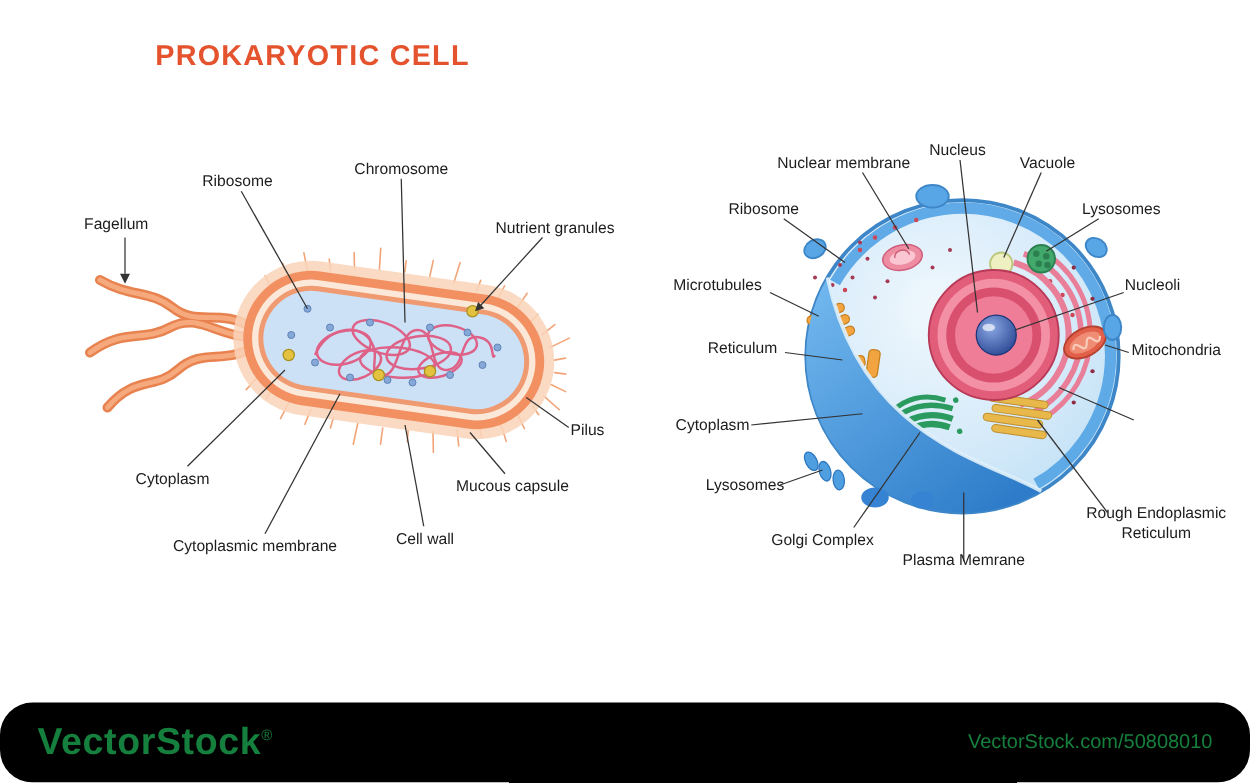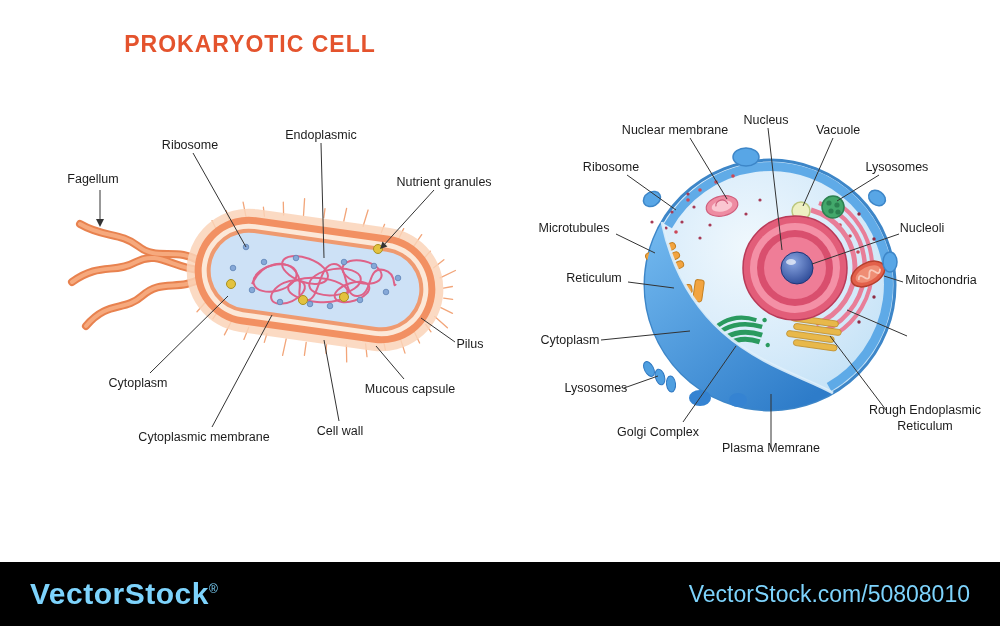--- a/index.html
+++ b/index.html
@@ -5,24 +5,24 @@
   * { margin:0; padding:0; box-sizing:border-box; }
   html,body { width:1000px; height:626px; background:#fff; font-family:"Liberation Sans", sans-serif; overflow:hidden; }
   .canvas { position:relative; width:852px; height:626px; background:#fff; }
   .title { position:absolute; transform:translateX(-50%); font-size:23px; font-weight:bold; letter-spacing:1px; white-space:nowrap; }
   .title-left  { color:#e4532d; }
   .title-right { color:#3d8edb; }
   .lbl { position:absolute; transform:translateX(-50%); font-size:12.5px; color:#1c1c1c; text-align:center; line-height:1.3; white-space:nowrap; }
   .lbl.wrap { white-space:normal; }
   svg.art { position:absolute; left:0; top:0; }
   .footer { position:absolute; left:0; bottom:0; width:1000px; height:64px; background:#000;
-            display:flex; align-items:center; justify-content:space-between; padding:0 30px; color:#7dd3fc; }
+            display:flex; align-items:center; justify-content:space-between; padding:0 30px; color:#15803d;border-radius:26px; }
   .brand { font-size:30px; font-weight:bold; letter-spacing:.5px; }
   .brand .reg { font-size:12px; vertical-align:super; font-weight:normal; }
-  .url { font-size:23px; }
+  .url { font-size:16px; }
 </style>
 </head>
 <body>
 
 <div class="canvas">
 
   <div class="title title-left" style="left:250px; top:31px">PROKARYOTIC CELL</div>
 
   <svg class="art" width="1000" height="626" viewBox="0 0 1000 626">
     <defs>
@@ -287,21 +287,21 @@
       <line x1="771" y1="449" x2="771" y2="394"></line>
     </g>
     <g fill="#333" stroke="none">
       <polygon points="96,219 104,219 100,227"></polygon>
       <polygon points="380,249 387.4,246.6 382.5,241.6"></polygon>
     </g>
   </svg>
 
   <div class="lbl" style="left:93px;  top:171px">Fagellum</div>
   <div class="lbl" style="left:190px; top:137px">Ribosome</div>
-  <div class="lbl" style="left:321px; top:127px">Endoplasmic</div>
+  <div class="lbl" style="left:321px; top:127px">Chromosome</div>
   <div class="lbl" style="left:444px; top:174px">Nutrient granules</div>
   <div class="lbl" style="left:470px; top:336px">Pilus</div>
   <div class="lbl" style="left:410px; top:381px">Mucous capsule</div>
   <div class="lbl" style="left:340px; top:423px">Cell wall</div>
   <div class="lbl" style="left:204px; top:429px">Cytoplasmic membrane</div>
   <div class="lbl" style="left:138px; top:375px">Cytoplasm</div>
 
   <div class="lbl" style="left:675px; top:122px">Nuclear membrane</div>
   <div class="lbl" style="left:766px; top:112px">Nucleus</div>
   <div class="lbl" style="left:838px; top:122px">Vacuole</div>

